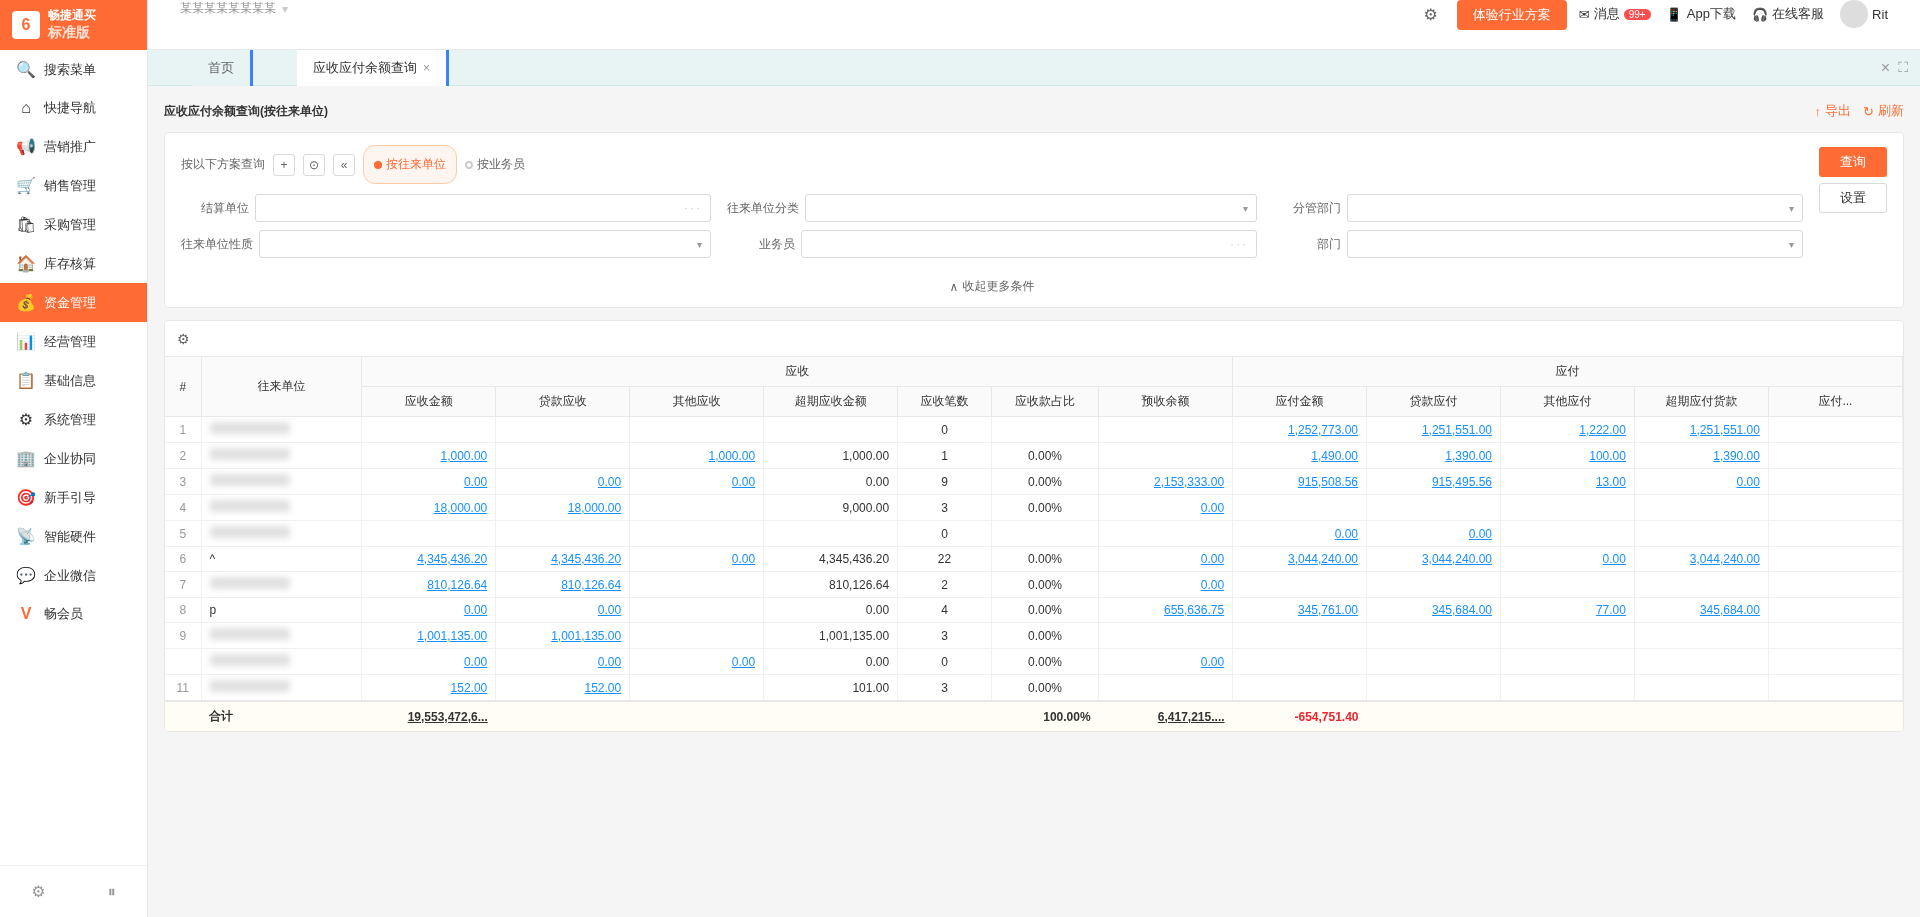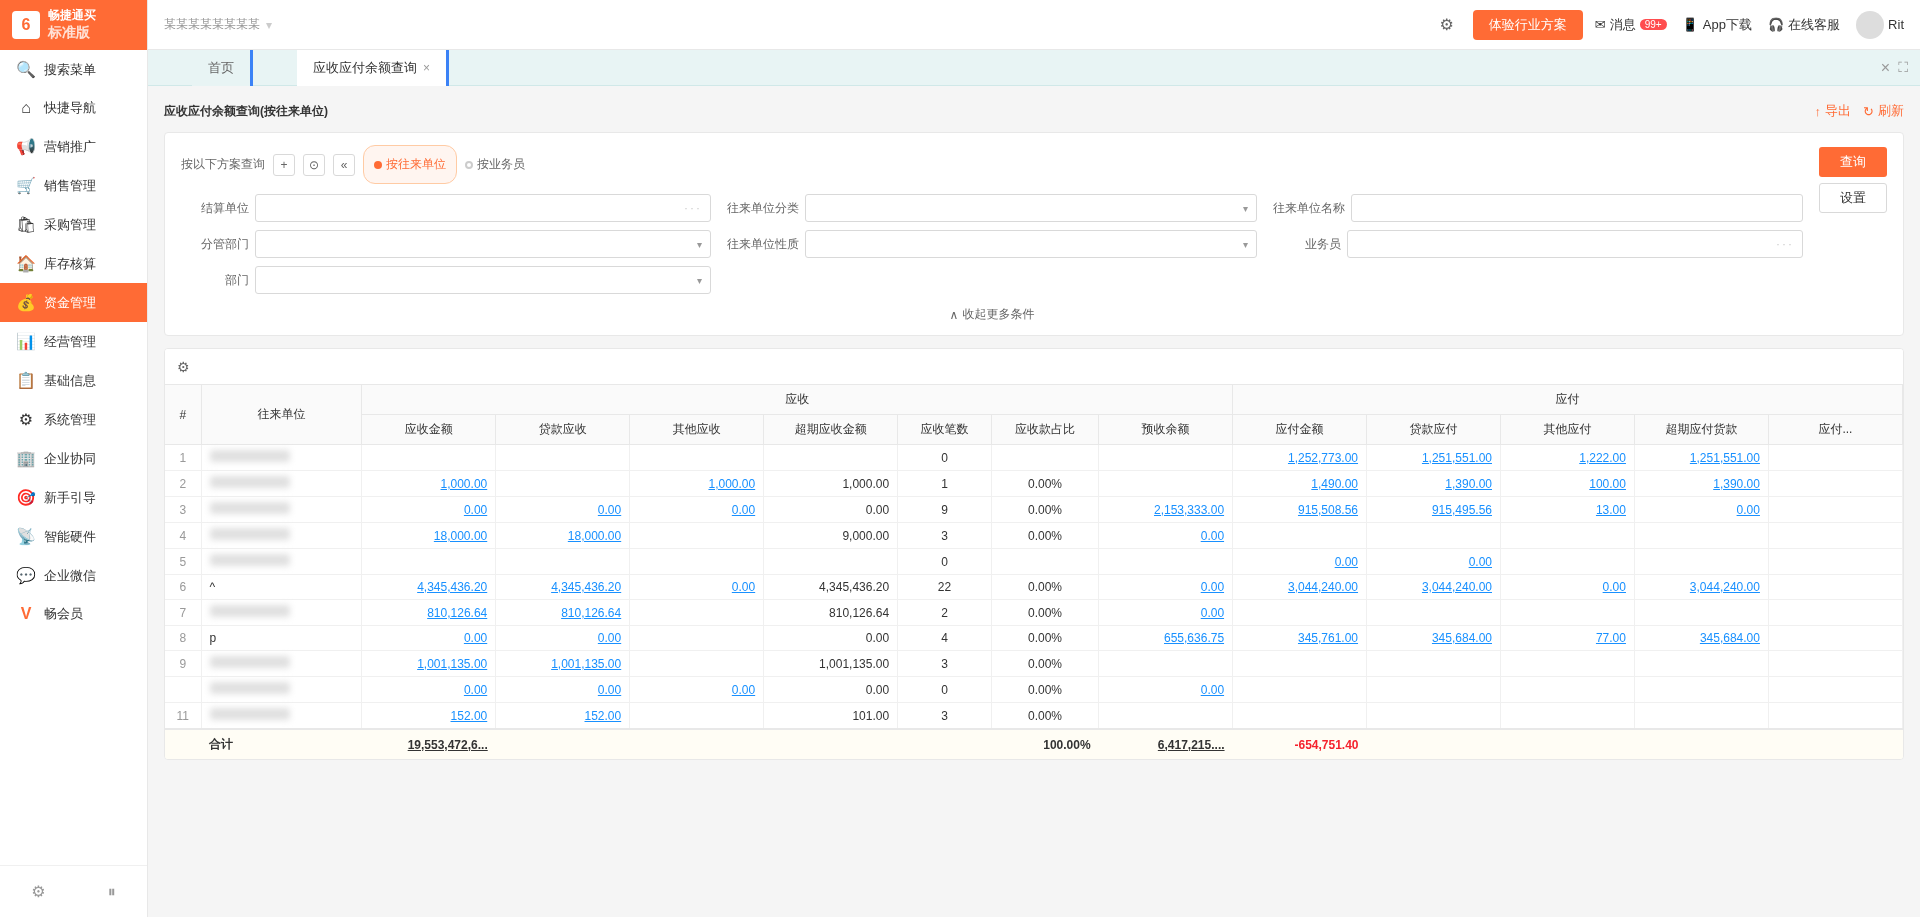--- a/index.html
+++ b/index.html
@@ -26,21 +26,21 @@
     .sidebar-bottom {
       margin-top: auto; border-top: 1px solid #f0f0f0; padding: 10px 0;
       display: flex; justify-content: space-around; align-items: center;
     }
     .sidebar-bottom-btn { cursor: pointer; color: #999; font-size: 16px; padding: 6px; }
 
     
     .main-container { margin-left: 148px; }
     .top-header {
       height: 50px; background: #fff; border-bottom: 1px solid #e8e8e8;
-      display: flex; align-items: center; padding: 0 16px; gap: 12px;
+      display: flex; align-items: flex-start; padding: 0 32px; gap: 12px;
       position: sticky; top: 0; z-index: 99;
     }
     .top-breadcrumb { display: flex; align-items: center; gap: 6px; color: #666; font-size: 12px; flex: 1; }
     .breadcrumb-path { color: #999; font-size: 12px; }
     .breadcrumb-arrow { color: #ccc; }
     .top-gear { width: 28px; height: 28px; display: flex; align-items: center; justify-content: center; cursor: pointer; color: #666; font-size: 16px; }
     .top-btn-orange {
       background: #ff6b35; color: #fff; border: none; padding: 6px 16px;
       border-radius: 4px; cursor: pointer; font-size: 13px;
     }
@@ -335,26 +335,20 @@
               <div class="filter-cell-input">
                 <span class="placeholder"></span>
                 <span style="color:#ccc;letter-spacing:2px;">···</span>
               </div>
             </div>
             <div class="filter-cell">
               <span class="filter-cell-label">往来单位分类</span>
               <div class="filter-cell-input">
                 <span class="placeholder"></span>
                 <span style="color:#999;font-size:10px;">▾</span>
-              </div>
-            </div>
-            <div class="filter-cell">
-              <span class="filter-cell-label">往来单位名称</span>
-              <div class="filter-cell-input">
-                <span class="placeholder"></span>
               </div>
             </div>
 
             <div class="filter-cell">
               <span class="filter-cell-label">分管部门</span>
               <div class="filter-cell-input">
                 <span class="placeholder"></span>
                 <span style="color:#999;font-size:10px;">▾</span>
               </div>
             </div>

